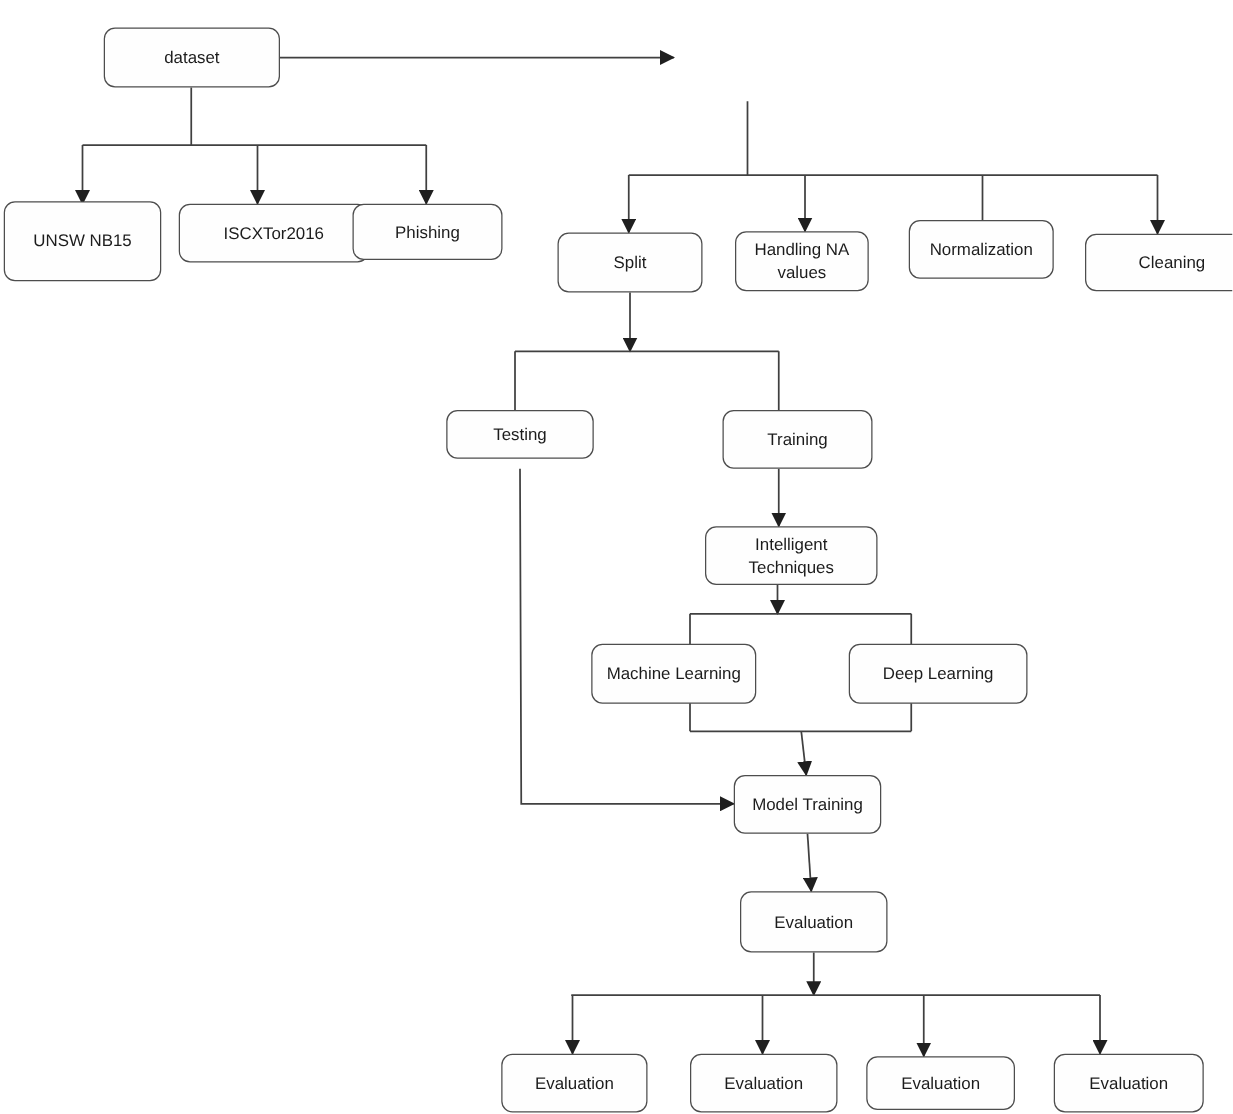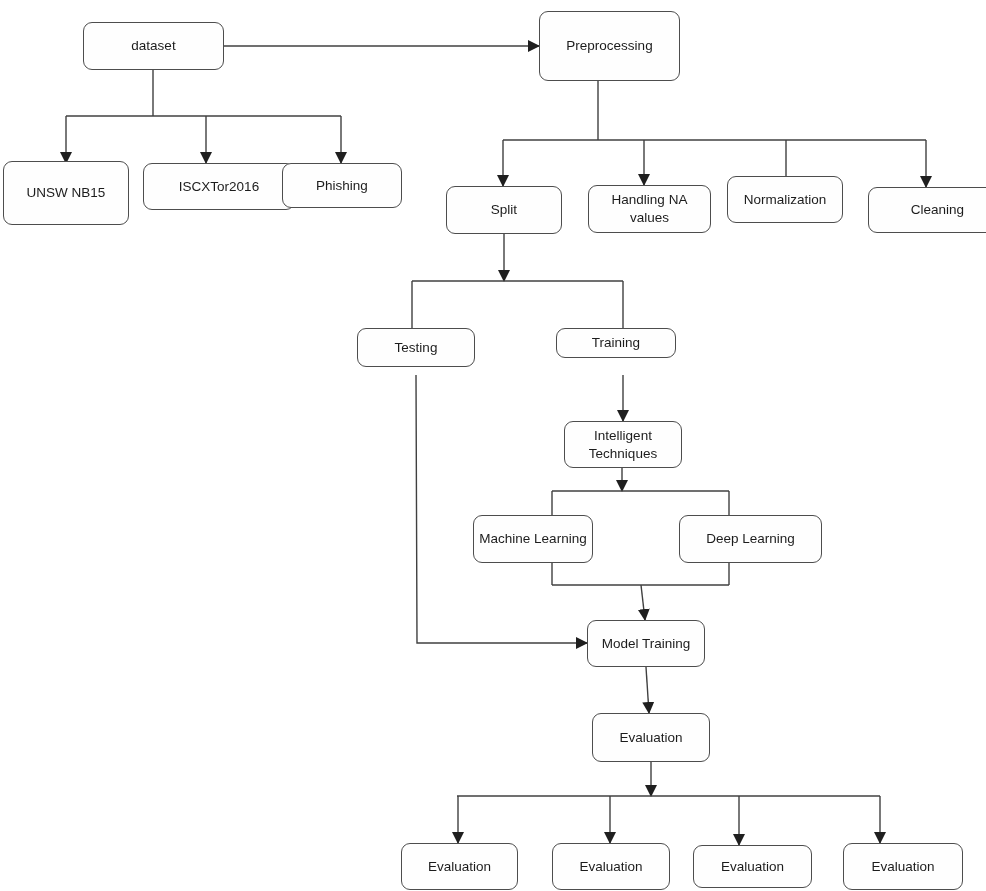--- a/index.html
+++ b/index.html
@@ -79,56 +79,53 @@
         <polyline points="458,796 458,843" fill="none" stroke="#404040" stroke-width="1.4" marker-end="url(#arrowhead)"></polyline>
         <polyline points="610,796 610,843" fill="none" stroke="#404040" stroke-width="1.4" marker-end="url(#arrowhead)"></polyline>
         <polyline points="739,796 739,845" fill="none" stroke="#404040" stroke-width="1.4" marker-end="url(#arrowhead)"></polyline>
         <polyline points="880,796 880,843" fill="none" stroke="#404040" stroke-width="1.4" marker-end="url(#arrowhead)"></polyline>
       </g>
   </svg>
 
 <div class="node" style="left: 83px; top: 22px; width: 141px; height: 48px;">
       <span class="node-label">dataset</span>
     </div>
-    <div class="node" style="left: 539px; top: 11px; width: 141px; height: 70px;">
-      <span class="node-label">Preprocessing</span>
-    </div>
     <div class="node" style="left: 3px; top: 161px; width: 126px; height: 64px;">
       <span class="node-label">UNSW NB15</span>
     </div>
     <div class="node" style="left: 143px; top: 163px; width: 152px; height: 47px;">
       <span class="node-label">ISCXTor2016</span>
     </div>
     <div class="node" style="left: 446px; top: 186px; width: 116px; height: 48px;">
       <span class="node-label">Split</span>
     </div>
     <div class="node" style="left: 282px; top: 163px; width: 120px; height: 45px;">
       <span class="node-label">Phishing</span>
     </div>
-    <div class="node" style="left: 588px; top: 185px; width: 123px; height: 48px;">
+    <div class="node" style="left: 588px; top: 185px; width: 107px; height: 48px;">
       <span class="node-label">Handling NA
 values</span>
     </div>
     <div class="node" style="left: 727px; top: 176px; width: 116px; height: 47px;">
       <span class="node-label">Normalization</span>
     </div>
     <div class="node" style="left: 868px; top: 187px; width: 139px; height: 46px;">
       <span class="node-label">Cleaning</span>
     </div>
     <div class="node" style="left: 357px; top: 328px; width: 118px; height: 39px;">
       <span class="node-label">Testing</span>
     </div>
-    <div class="node" style="left: 556px; top: 328px; width: 120px; height: 30px;">
+    <div class="node" style="left: 578px; top: 328px; width: 120px; height: 47px;">
       <span class="node-label">Training</span>
     </div>
-    <div class="node" style="left: 564px; top: 421px; width: 118px; height: 47px;">
+    <div class="node" style="left: 564px; top: 421px; width: 138px; height: 47px;">
       <span class="node-label">Intelligent
 Techniques</span>
     </div>
-    <div class="node" style="left: 473px; top: 515px; width: 120px; height: 48px;">
+    <div class="node" style="left: 473px; top: 515px; width: 132px; height: 48px;">
       <span class="node-label">Machine Learning</span>
     </div>
     <div class="node" style="left: 679px; top: 515px; width: 143px; height: 48px;">
       <span class="node-label">Deep Learning</span>
     </div>
     <div class="node" style="left: 587px; top: 620px; width: 118px; height: 47px;">
       <span class="node-label">Model Training</span>
     </div>
     <div class="node" style="left: 592px; top: 713px; width: 118px; height: 49px;">
       <span class="node-label">Evaluation</span>

